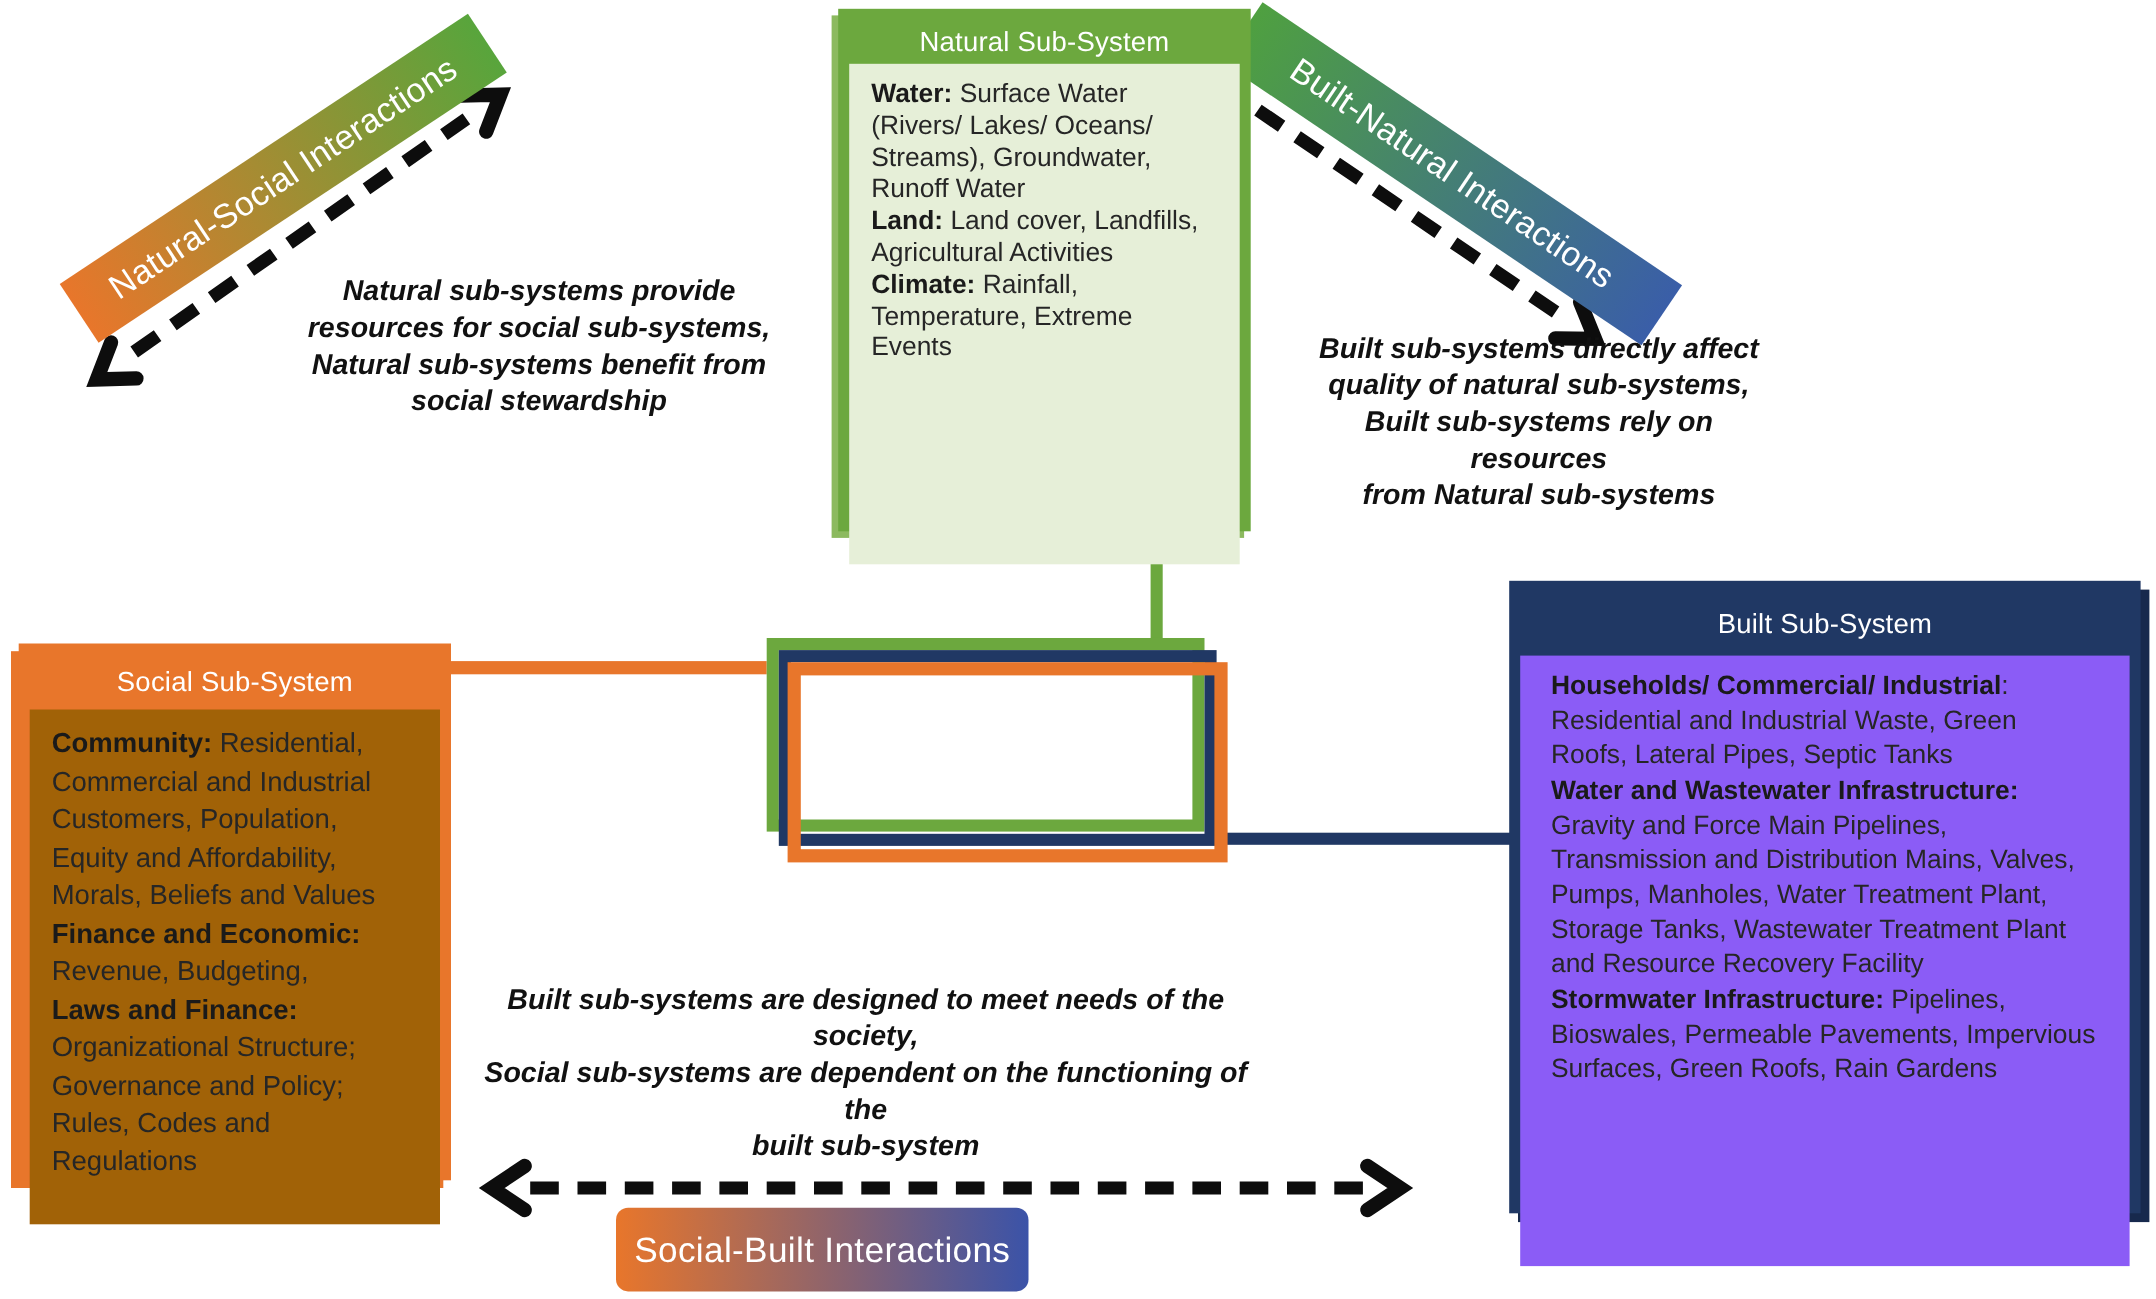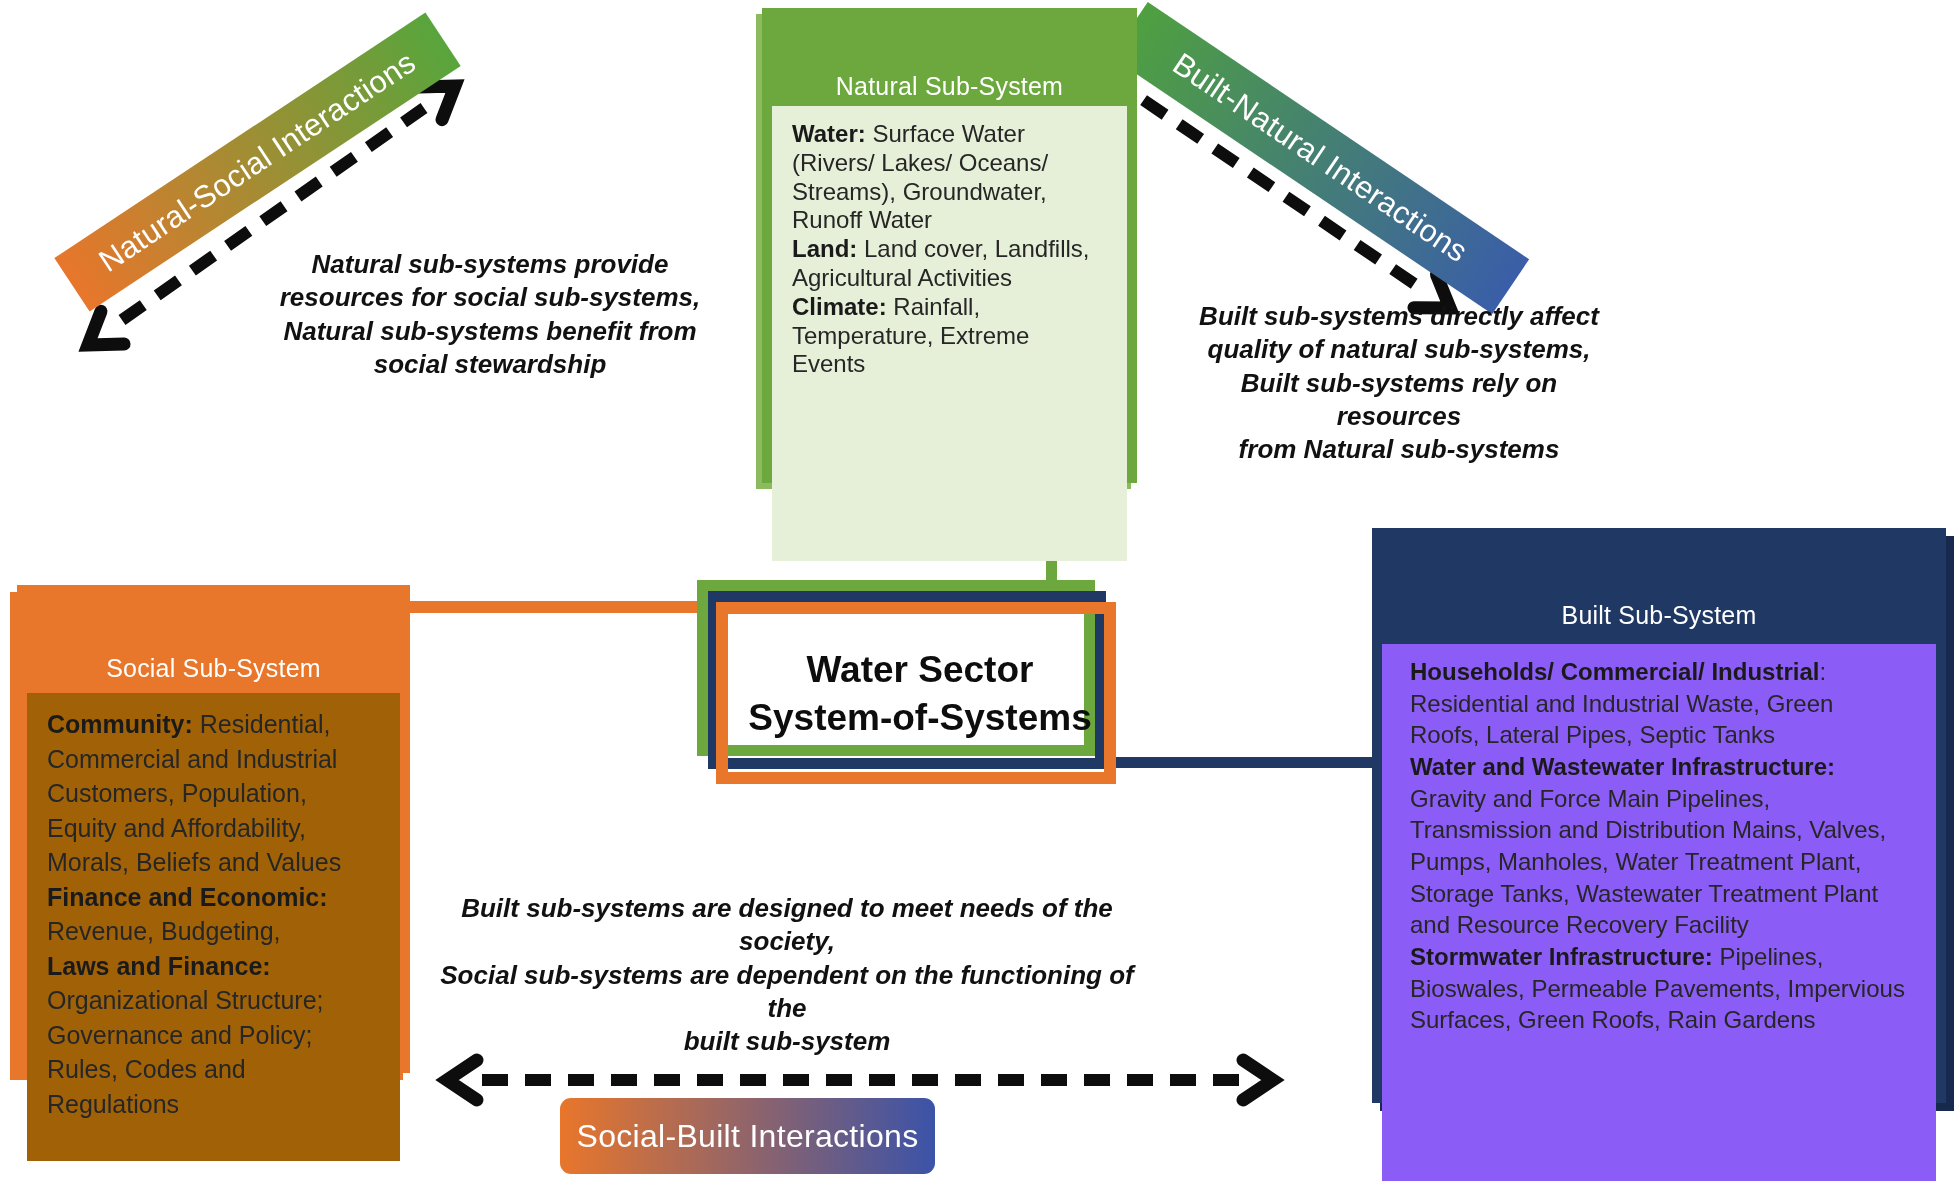--- a/index.html
+++ b/index.html
@@ -3,21 +3,21 @@
 <meta charset="utf-8">
 <style>
   html,body{margin:0;padding:0;background:#ffffff;}
   #canvas{
     position:relative; width:1960px; height:1181px; background:#ffffff;
     font-family:"Liberation Sans", sans-serif; color:#262626; overflow:hidden;
   }
   
   .box{position:absolute; box-sizing:border-box; padding:10px;}
   .box-header{display:flex; align-items:center; justify-content:center;
-    color:#ffffff; font-size:25px; letter-spacing:.2px;margin-top:48px;}
+    color:#ffffff; font-size:25px; letter-spacing:.2px;}
   .box-body{box-sizing:border-box; height:calc(100% - 0px);}
   .entry{margin:0;}
   .entry b{font-weight:bold; color:#1a1a1a;}
 
   .box.natural{left:762px; top:8px; width:375px; height:475px; background:#6CA83E;
     box-shadow:-6px 6px 0 0 #8CBA5F;}
   .natural .box-header{height:40px;}
   .natural .box-body{background:#E6EFD8; padding:14px 20px; font-size:24px; line-height:1.2;}
 
   .box.social{left:17px; top:585px; width:393px; height:488px; background:#E8762B;
@@ -137,16 +137,14 @@
     <div class="box-body">
       <p class="entry"><b>Households/ Commercial/ Industrial</b><span>: Residential and Industrial Waste, Green Roofs, Lateral Pipes, Septic Tanks</span></p>
       <p class="entry"><b>Water and Wastewater Infrastructure:</b><span> Gravity and Force Main Pipelines, Transmission and Distribution Mains, Valves, Pumps, Manholes, Water Treatment Plant, Storage Tanks, Wastewater Treatment Plant and Resource Recovery Facility</span></p>
       <p class="entry"><b>Stormwater Infrastructure:</b><span> Pipelines, Bioswales, Permeable Pavements, Impervious Surfaces, Green Roofs, Rain Gardens</span></p>
     </div>
   </div>
 
   <div class="stack-rect rect-green"></div>
   <div class="stack-rect rect-navy"></div>
   <div class="stack-rect rect-orange"></div>
-  <div class="center-title">Water Sector
-System-of-Systems</div>
 
 </div>
 
 </body></html>

